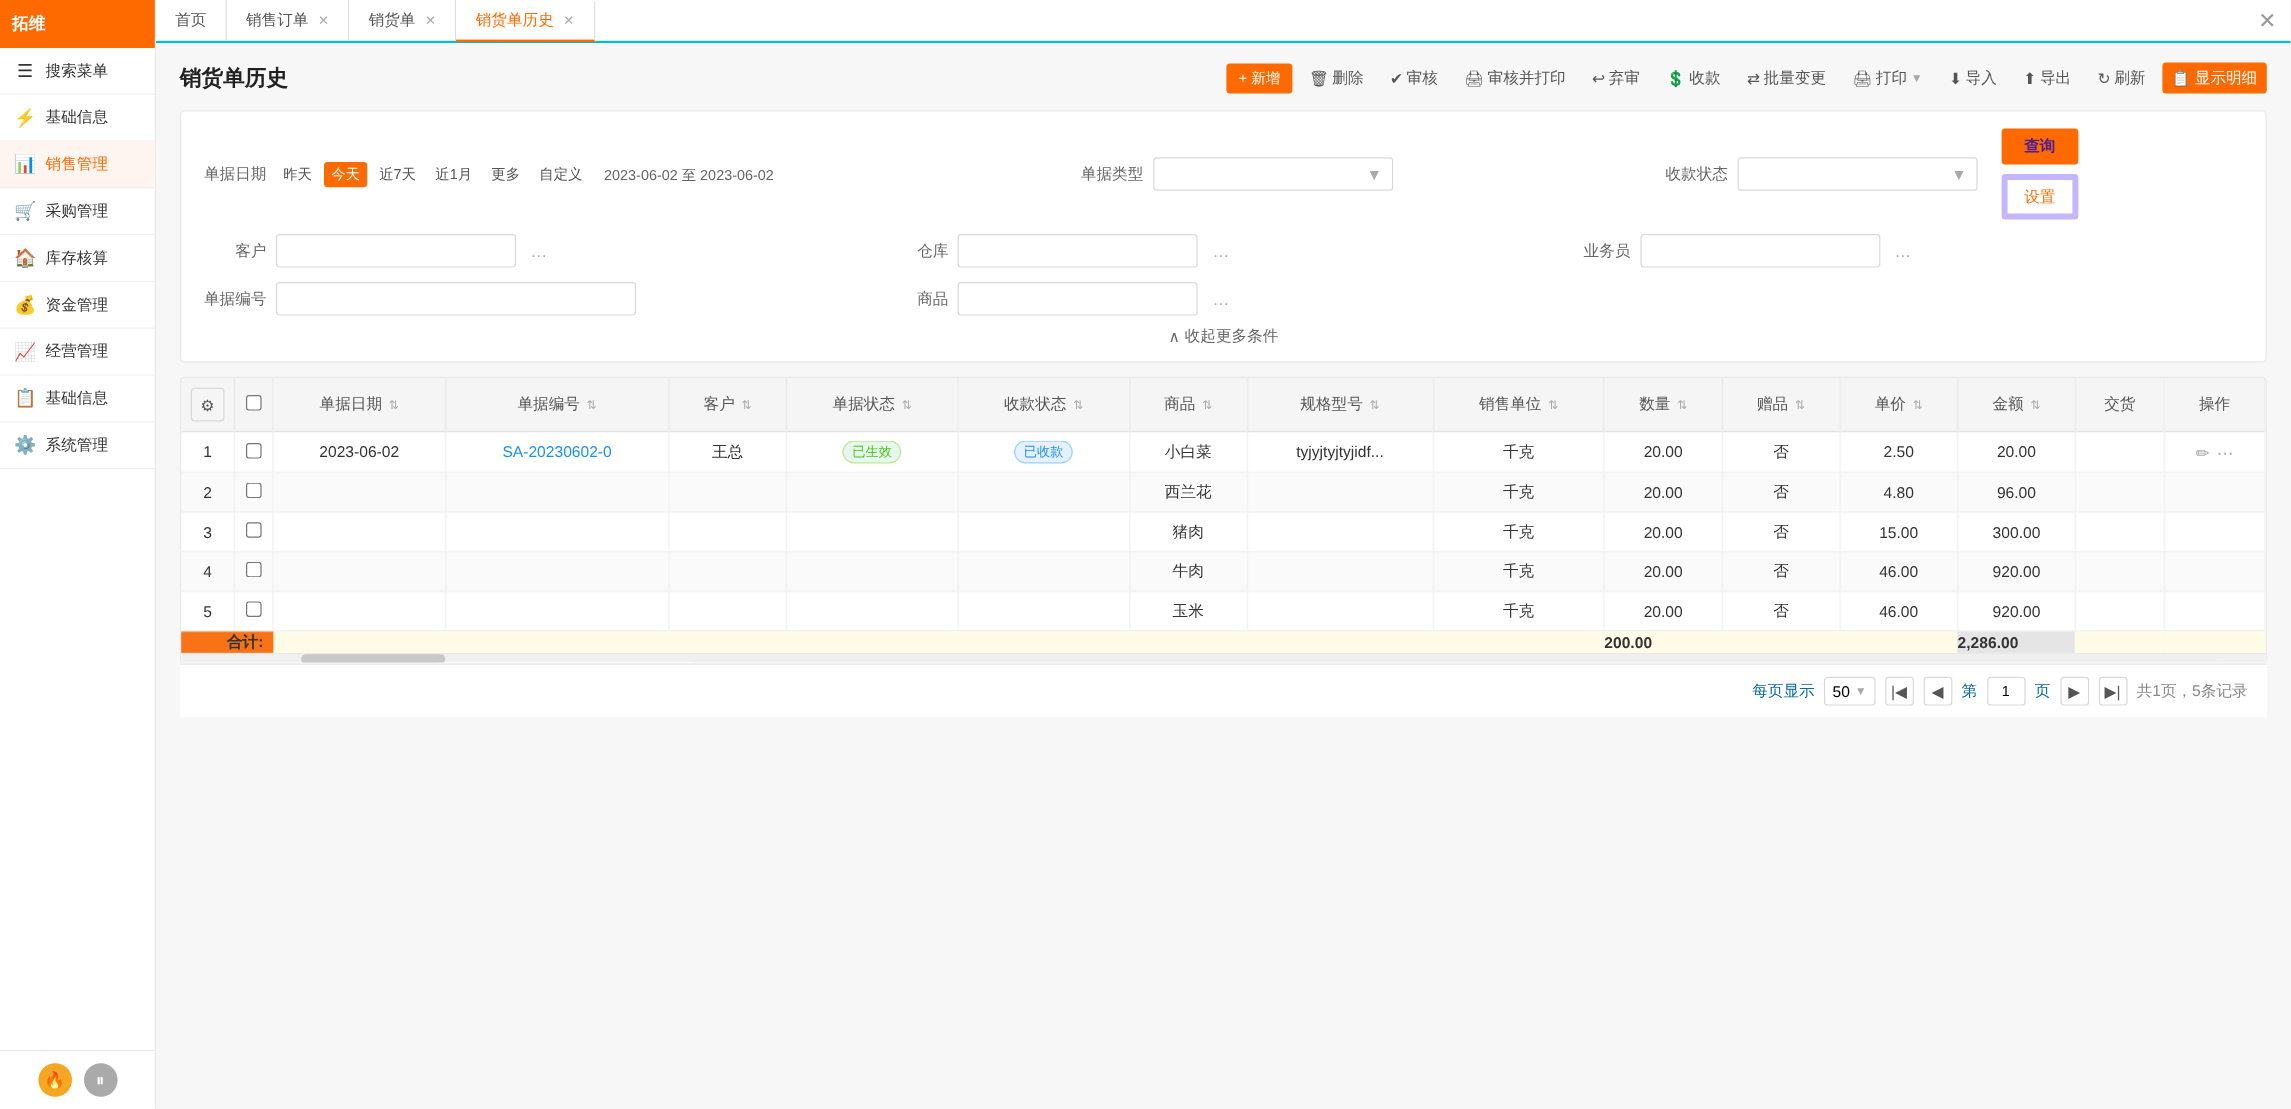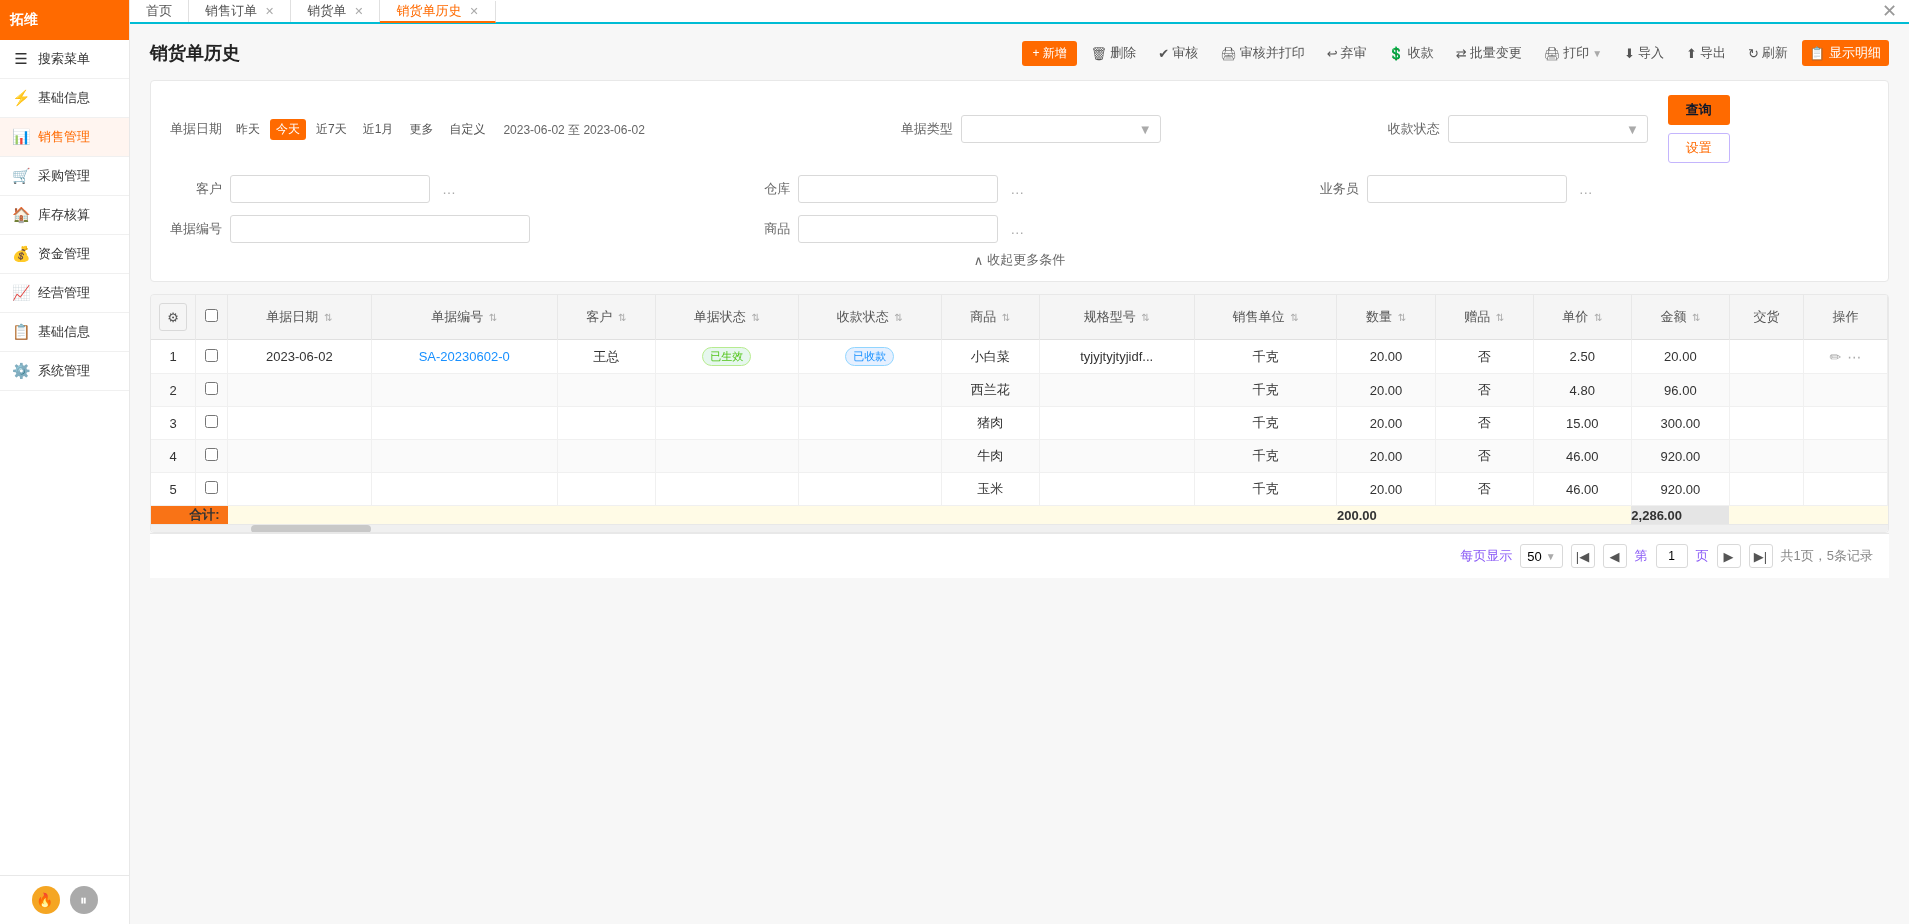--- a/index.html
+++ b/index.html
@@ -62,21 +62,21 @@
       flex-direction: column;
       overflow: hidden;
     }
 
     
     .tab-bar {
       background: #fff;
       border-bottom: 1px solid #e0e0e0;
       display: flex;
       align-items: center;
-      height: 24px;
+      height: 36px;
       padding-left: 0;
       flex-shrink: 0;
     }
     .tab {
       padding: 0 16px;
       height: 100%;
       display: flex;
       align-items: center;
       cursor: pointer;
       color: #555;
@@ -251,34 +251,34 @@
       font-size: 12px;
       display: flex;
       align-items: center;
       justify-content: center;
       gap: 4px;
     }
 
     
     .query-btn {
       background: #ff6a00;
-      color: #0f172a;
+      color: #4c1d95;
       padding: 6px 18px;
       border-radius: 3px;
       border: none;
       cursor: pointer;
       font-size: 13px;
       font-weight: bold;
     }
     .settings-btn {
       background: #fff;
       color: #ff6a00;
       padding: 5px 14px;
       border-radius: 3px;
-      border: 1px solid #c4b5fd;
+      border: 5px solid #c4b5fd;
       cursor: pointer;
       font-size: 13px;
       margin-top: 4px;
     }
 
     
     .table-container {
       background: #fff;
       border: 1px solid #e8e8e8;
       border-radius: 4px;
@@ -351,21 +351,21 @@
     .pagination {
       display: flex;
       align-items: center;
       justify-content: flex-end;
       padding: 10px 16px;
       background: #fff;
       border-top: 1px solid #e8e8e8;
       gap: 8px;
       font-size: 12px;
     }
-    .pagination-label { color: #8b5cf6; }
+    .pagination-label { color: #0369a1; }
     .page-size-select {
       border: 1px solid #d9d9d9;
       border-radius: 3px;
       padding: 2px 6px;
       font-size: 12px;
       height: 24px;
       background: #fff;
       display: flex; align-items: center; gap: 4px;
       cursor: pointer;
     }

